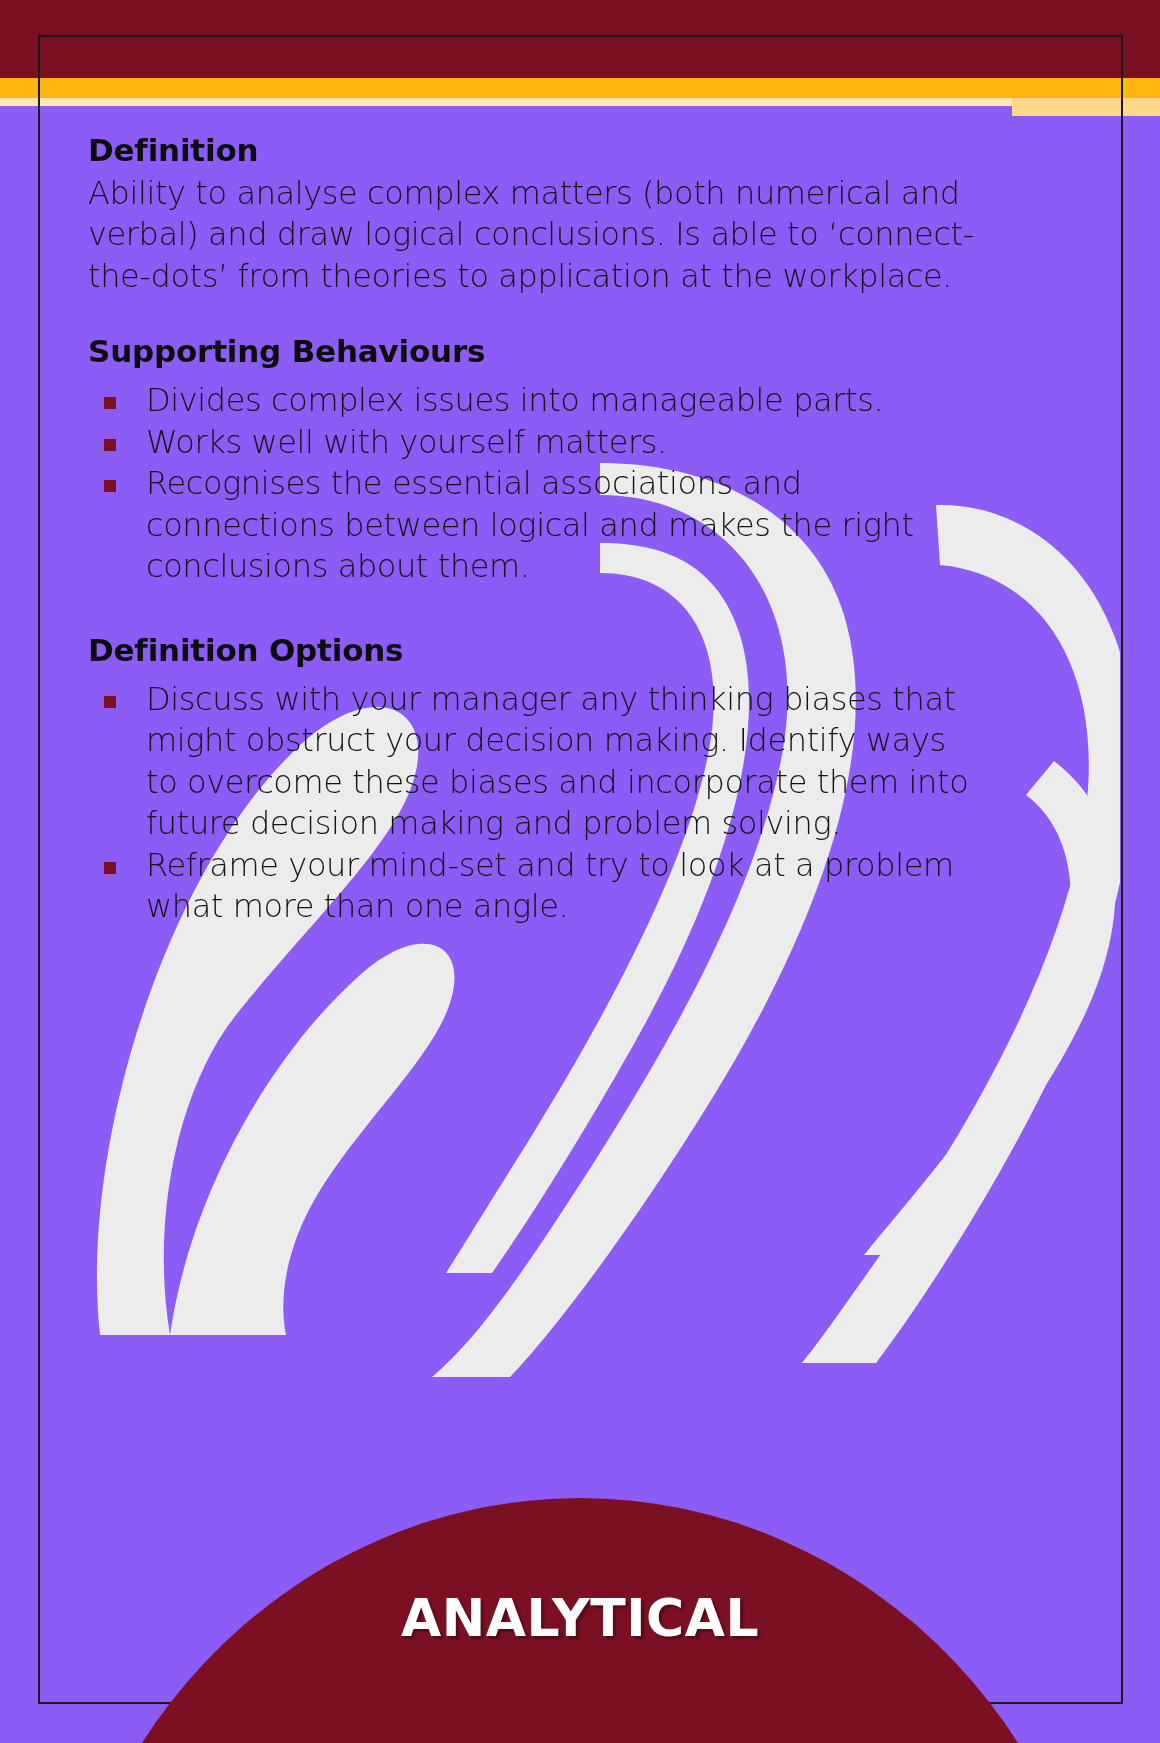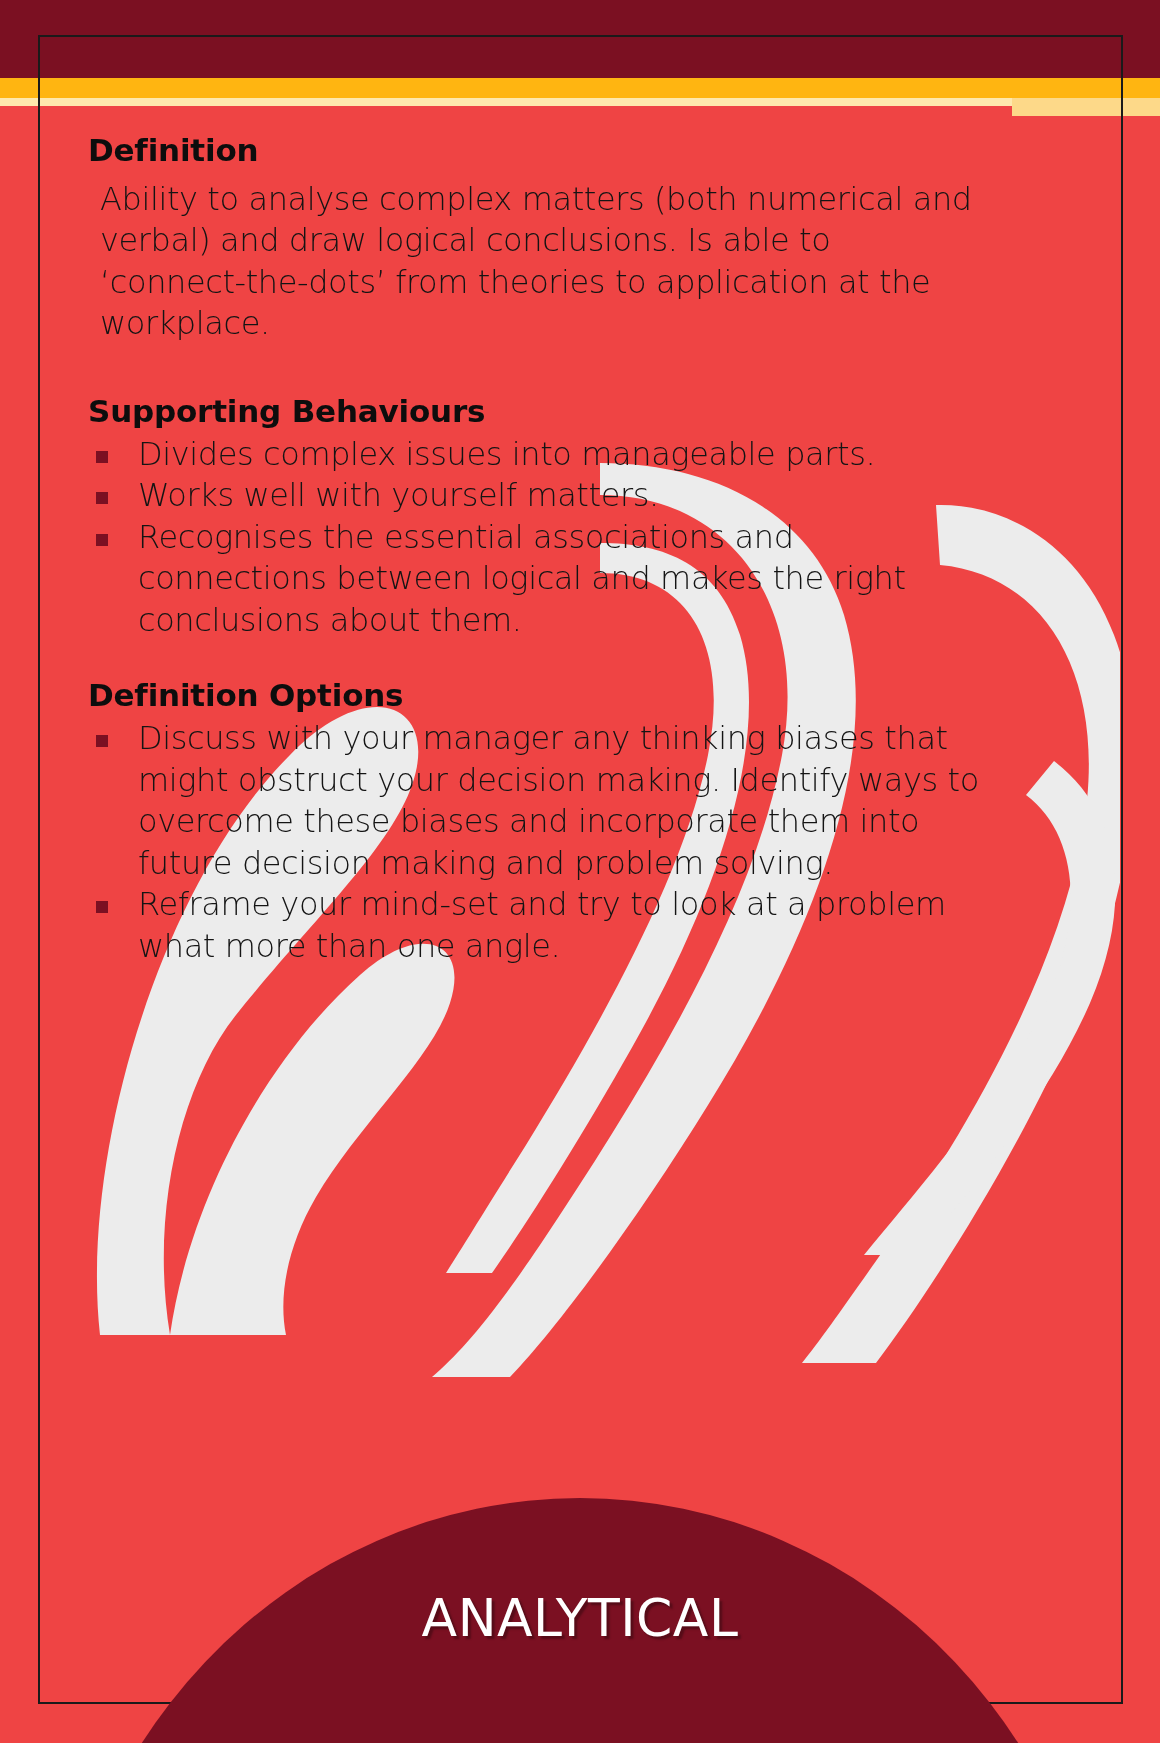--- a/index.html
+++ b/index.html
@@ -7,21 +7,21 @@
     padding: 0;
     background: #ffffff;
   }
   body {
     font-family: "Liberation Sans", sans-serif;
   }
   #page {
     position: relative;
     width: 1160px;
     height: 1743px;
-    background: #ef4444;
+    background: #8b5cf6;
     overflow: hidden;
   }
 
   
   .band-red {
     position: absolute;
     left: 0; top: 0;
     width: 1160px;
     height: 78px;
     background: #7b1022;
@@ -93,26 +93,26 @@
     color: #0d0d0d;
     letter-spacing: -0.2px;
     margin: 0 0 6px 0;
   }
   .body-para {
     font-family: "DejaVu Sans", sans-serif;
     font-size: 32px;
     line-height: 41.5px;
     color: #141414;
     letter-spacing: -0.4px;
-    margin: 12px;
+    margin: 0;
     font-weight: 300;
   }
   ul.bullets {
     list-style: none;
-    margin: 4px;
+    margin: 12px;
     padding: 0;
   }
   ul.bullets > li {
     position: relative;
     padding-left: 46px;
     font-family: "DejaVu Sans", sans-serif;
     font-size: 32px;
     line-height: 41.5px;
     color: #141414;
     letter-spacing: -0.4px;
@@ -142,21 +142,21 @@
     z-index: 5;
   }
   .arc-title {
     position: absolute;
     left: 0;
     top: 1588px;
     width: 1160px;
     text-align: center;
     z-index: 6;
     font-family: "DejaVu Sans", sans-serif;
-    font-weight: normal;
+    font-weight: bold;
     font-size: 52px;
     letter-spacing: 0.5px;
     color: #ffffff;
     text-shadow: 3px 3px 2px rgba(0,0,0,0.30);
   }
 </style>
 </head>
 <body>
 
 <div id="page">

